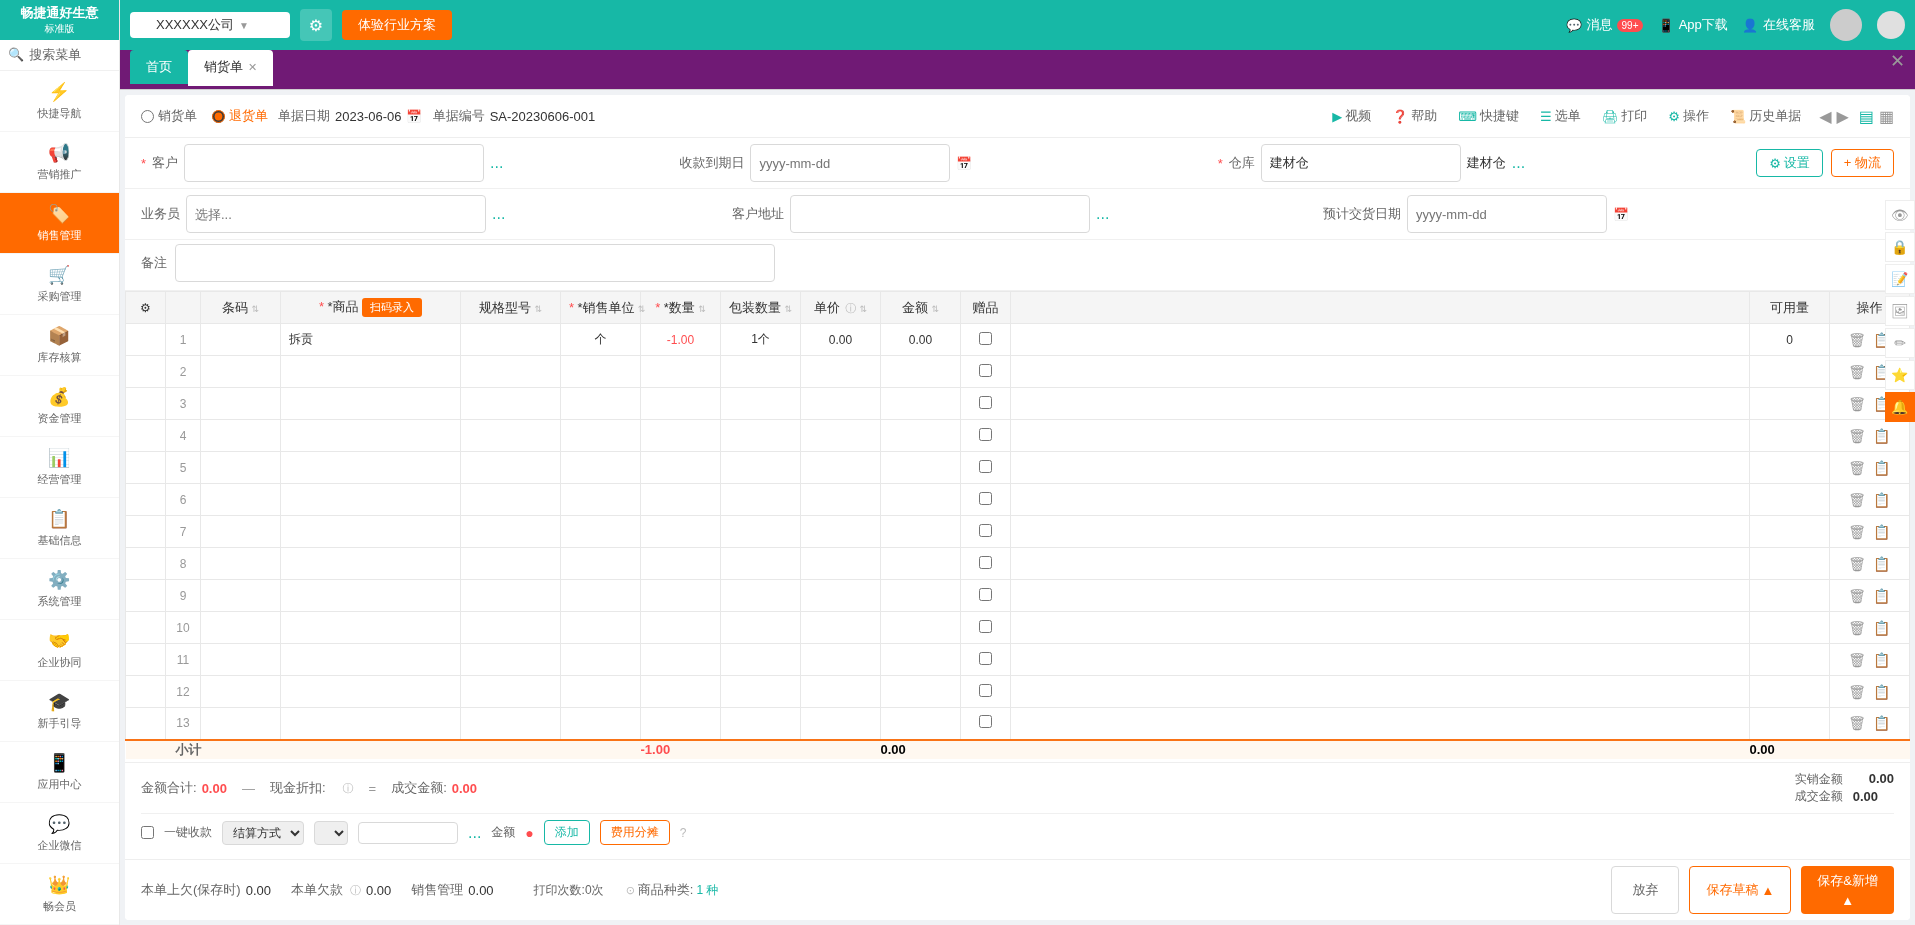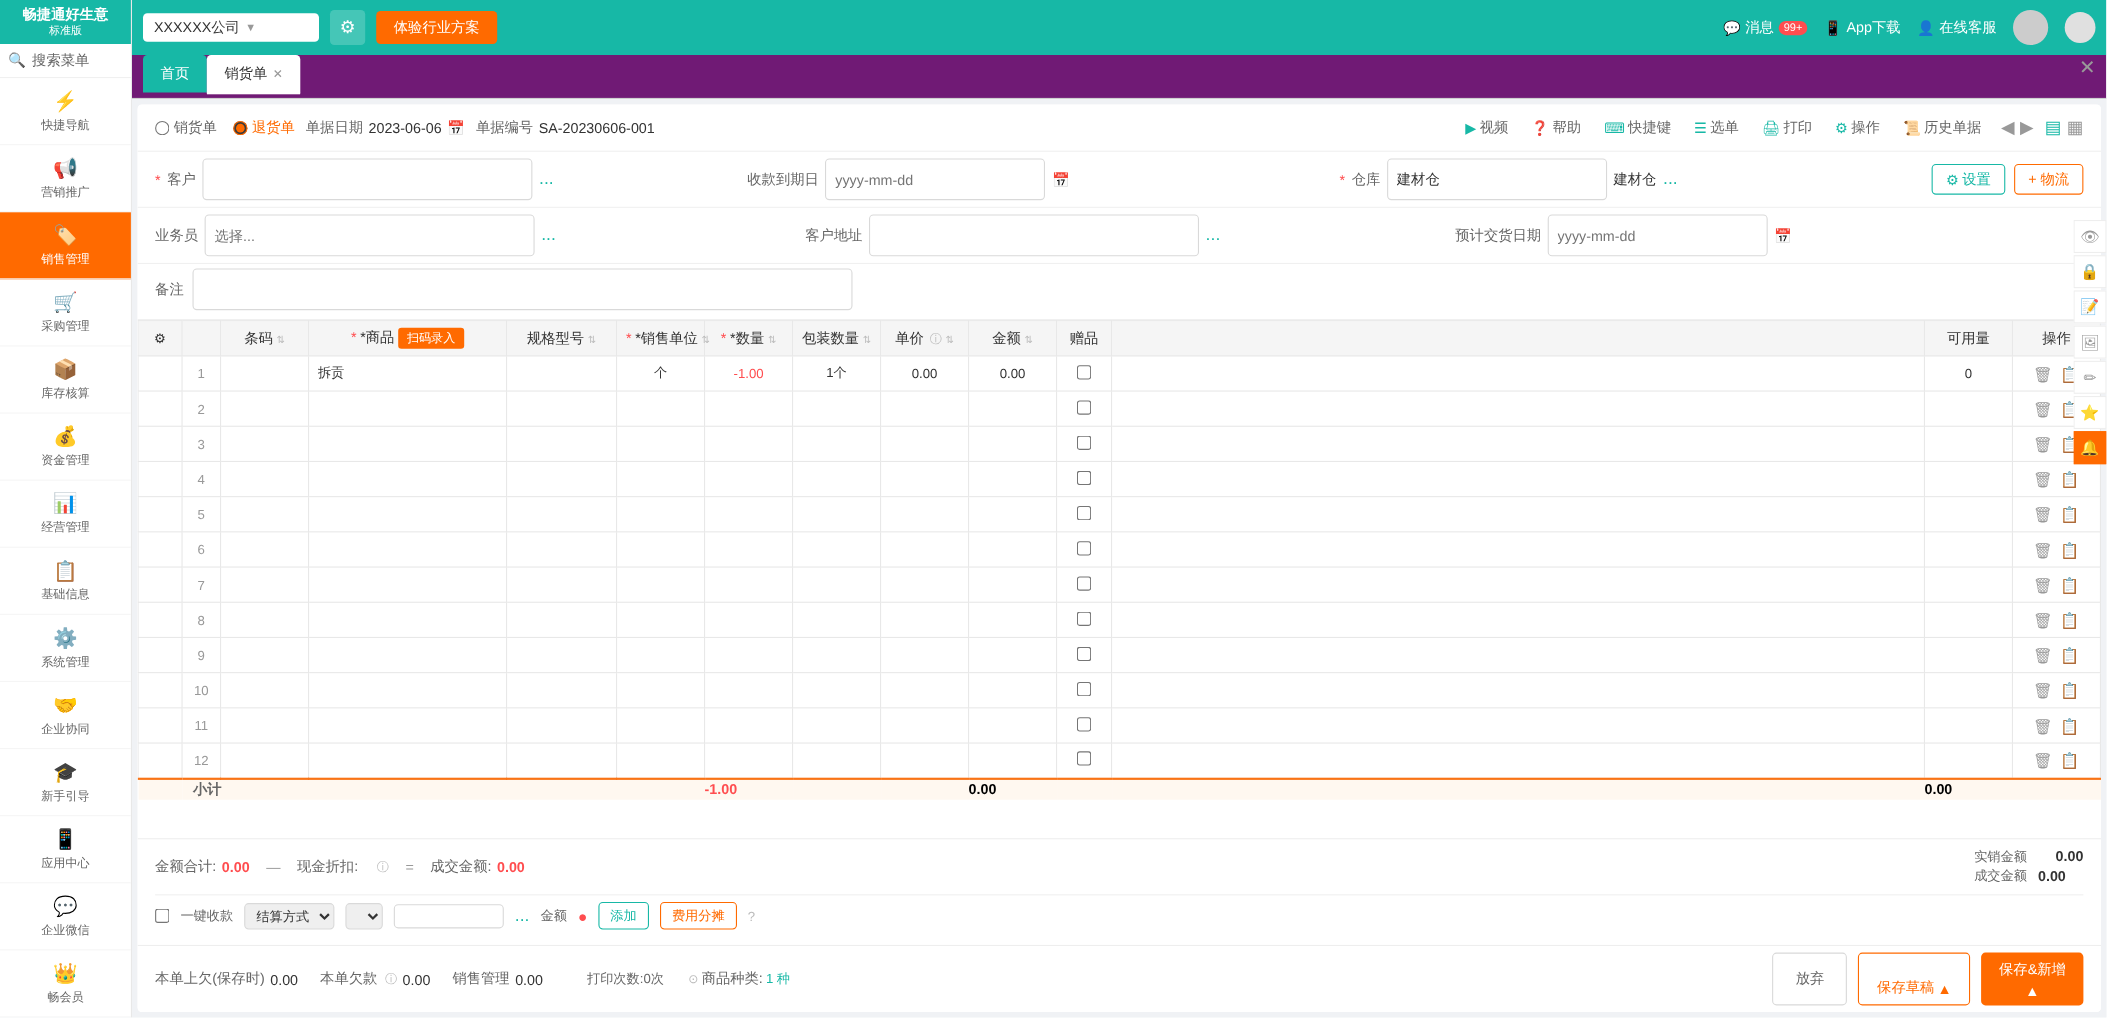--- a/index.html
+++ b/index.html
@@ -14,21 +14,21 @@
     .sidebar-item.active { background: #ff6a00; color: white; }
     .sidebar-item .icon { font-size: 18px; margin-bottom: 3px; }
     .sidebar-item .label { font-size: 11px; text-align: center; }
     .sidebar-bottom { margin-top: auto; padding: 8px; display: flex; gap: 8px; border-top: 1px solid #eee; }
 
     
     .main { flex: 1; display: flex; flex-direction: column; height: 925px; overflow: hidden; }
 
     
     .topbar { height: 50px; background: #17b8a6; display: flex; align-items: center; padding: 0 10px; gap: 10px; }
-    .company-selector { background: white; border-radius: 4px; padding: 4px 10px; display: flex; align-items: center; gap: 5px; cursor: pointer; min-width: 160px; }
+    .company-selector { background: white; border-radius: 4px; padding: 4px 26px; display: flex; align-items: center; gap: 5px; cursor: pointer; min-width: 160px; }
     .company-selector .name { color: #333; font-size: 13px; }
     .company-selector .arrow { color: #999; font-size: 10px; }
     .gear-btn { background: rgba(255,255,255,0.2); border: none; color: white; width: 32px; height: 32px; border-radius: 4px; cursor: pointer; font-size: 16px; display: flex; align-items: center; justify-content: center; }
     .trial-btn { background: #ff6a00; color: white; border: none; padding: 6px 16px; border-radius: 4px; cursor: pointer; font-size: 13px; }
     .topbar-right { margin-left: auto; display: flex; align-items: center; gap: 15px; color: white; }
     .topbar-right .item { display: flex; align-items: center; gap: 4px; cursor: pointer; font-size: 12px; }
     .badge { background: #ff4d4f; color: white; border-radius: 10px; padding: 1px 5px; font-size: 10px; }
     .avatar { width: 32px; height: 32px; border-radius: 50%; background: #ccc; }
 
     
@@ -102,21 +102,21 @@
     .right-summary { margin-left: auto; text-align: right; }
     .summary-total-label { color: #666; font-size: 12px; }
     .summary-total-value { color: #333; font-size: 13px; font-weight: bold; }
 
     
     .status-bar { background: white; border-top: 1px solid #eee; padding: 6px 16px; display: flex; align-items: center; gap: 20px; }
     .status-item { display: flex; align-items: center; gap: 5px; color: #666; font-size: 12px; }
     .status-item .value { color: #333; }
     .action-buttons { margin-left: auto; display: flex; gap: 10px; }
     .discard-btn { background: white; border: 1px solid #d9d9d9; color: #666; padding: 6px 20px; border-radius: 4px; cursor: pointer; font-size: 13px; }
-    .save-draft-btn { background: white; border: 1px solid #ff6a00; color: #ff6a00; padding: 6px 16px; border-radius: 4px; cursor: pointer; font-size: 13px; display: flex; align-items: flex-end; gap: 3px; }
+    .save-draft-btn { background: white; border: 1px solid #ff6a00; color: #ff6a00; padding: 6px 16px; border-radius: 4px; cursor: pointer; font-size: 13px; display: flex; align-items: center; gap: 3px; }
     .save-new-btn { background: #ff6a00; border: none; color: white; padding: 6px 16px; border-radius: 4px; cursor: pointer; font-size: 13px; display: flex; align-items: center; gap: 3px; flex-direction: column; }
     .print-times { color: #666; font-size: 12px; }
     .product-type { color: #17b8a6; font-size: 12px; cursor: pointer; }
 
     
     .right-float { position: fixed; right: 0; top: 200px; display: flex; flex-direction: column; gap: 2px; }
     .float-btn { background: white; border: 1px solid #eee; width: 30px; height: 30px; display: flex; align-items: center; justify-content: center; cursor: pointer; color: #999; font-size: 14px; }
     .float-btn.active { background: #ff6a00; color: white; border-color: #ff6a00; }
 
     .content-wrapper { flex: 1; display: flex; flex-direction: column; overflow: hidden; background: #f0f2f5; }
@@ -627,20 +627,39 @@
       <td style="flex:1;min-width:300px;"></td>
       <td></td>
       <td>
         <button class="op-btn">🗑</button>
         <button class="op-btn">📋</button>
       </td>
     </tr>
               <tr>
       <td></td>
       <td class="row-num">12</td>
+      <td></td>
+      <td style="text-align:left;"></td>
+      <td></td>
+      <td></td>
+      <td></td>
+      <td></td>
+      <td></td>
+      <td></td>
+      <td><input type="checkbox" style=""></td>
+      <td style="flex:1;min-width:300px;"></td>
+      <td></td>
+      <td>
+        <button class="op-btn">🗑</button>
+        <button class="op-btn">📋</button>
+      </td>
+    </tr>
+              <tr>
+      <td></td>
+      <td class="row-num">13</td>
       <td></td>
       <td style="text-align:left;"></td>
       <td></td>
       <td></td>
       <td></td>
       <td></td>
       <td></td>
       <td></td>
       <td><input type="checkbox" style=""></td>
       <td style="flex:1;min-width:300px;"></td>

